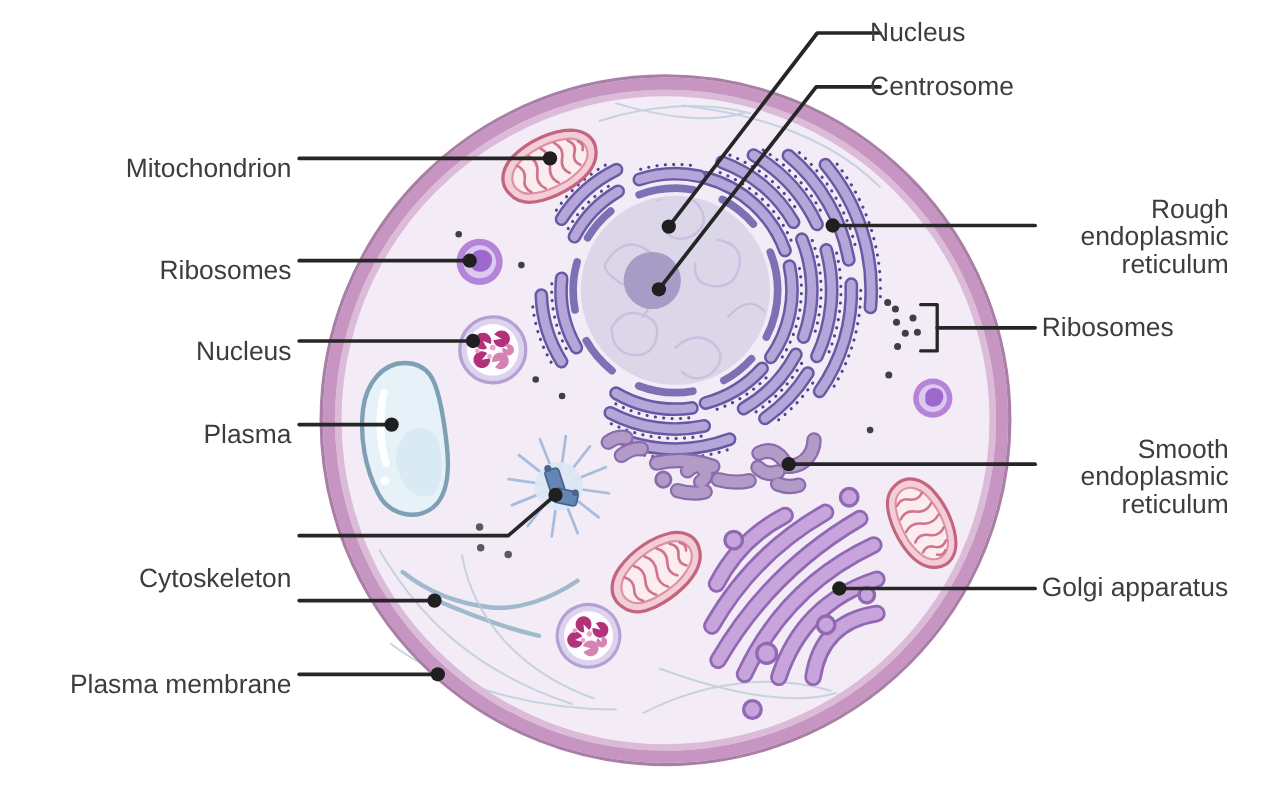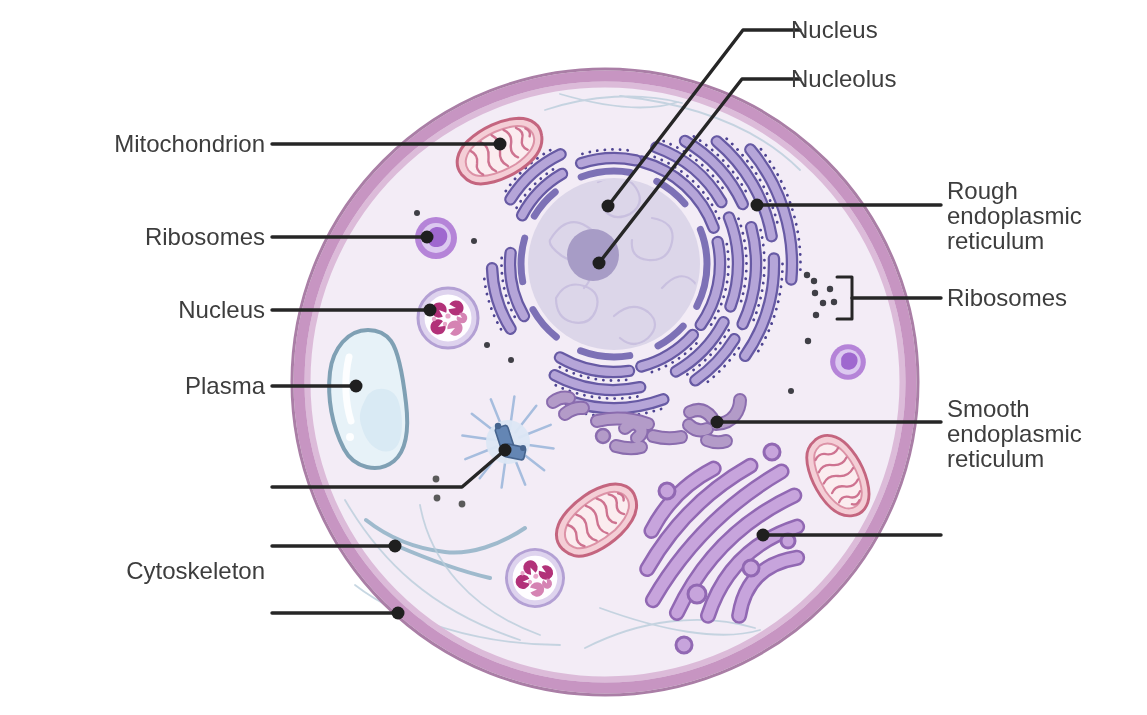--- a/index.html
+++ b/index.html
@@ -1,23 +1,23 @@
 <!DOCTYPE html>
 <html><head>
 <meta charset="utf-8">
 <style>
   html,body{margin:0;padding:0;background:#ffffff;}
   #stage{position:relative;width:1147px;height:715px;overflow:hidden;background:#ffffff;
          font-family:"Liberation Sans", sans-serif;}
   #cell-svg{position:absolute;left:0;top:0;}
   .lbl{position:absolute;color:#3d3d3d;font-size:24px;line-height:30px;}
-  .lbl-left{right:882px;text-align:left;white-space:nowrap;}
+  .lbl-left{right:882px;text-align:left;white-space:nowrap;margin-top:10px;}
   .lbl-right{left:947px;text-align:left;}
   .lbl-nuc{left:791px;white-space:nowrap;}
-  .wrap3{width:170px;line-height:25px;}
+  .wrap3{width:170px;line-height:25px;text-align:right;}
 </style>
 </head>
 <body>
 
 <div id="stage">
 
 <svg id="cell-svg" width="1147" height="715" viewBox="0 0 1147 715">
   <defs>
     <clipPath id="nclip">
           <circle cx="614" cy="264" r="84"></circle>
@@ -299,21 +299,23 @@
       <path d="M941 535 L763 535"></path>
           <circle cx="763" cy="535" r="6.5" fill="#1f1f1f" stroke="none"></circle>
     </g>
   </g>
 </svg>
 
 <div class="lbl lbl-left" style="top:129px">Mitochondrion</div>
 <div class="lbl lbl-left" style="top:222px">Ribosomes</div>
 <div class="lbl lbl-left" style="top:295px">Nucleus</div>
 <div class="lbl lbl-left" style="top:371px">Plasma</div>
-<div class="lbl lbl-left" style="top:556px">Cytoskeleton</div>
+<div class="lbl lbl-left" style="top:502px">Cytoskeleton</div>
+<div class="lbl lbl-left" style="top:598px">Plasma membrane</div>
 
 <div class="lbl lbl-nuc" style="top:15px">Nucleus</div>
-<div class="lbl lbl-nuc" style="top:64px">Nucleolus</div>
+<div class="lbl lbl-nuc" style="top:64px">Centrosome</div>
 <div class="lbl lbl-right wrap3" style="top:178px">Rough endoplasmic reticulum</div>
 <div class="lbl lbl-right wrap3" style="top:396px">Smooth endoplasmic reticulum</div>
 <div class="lbl lbl-right" style="top:283px">Ribosomes</div>
+<div class="lbl lbl-right" style="top:520px;white-space:nowrap">Golgi apparatus</div>
 
 </div>
 
 </body></html>

